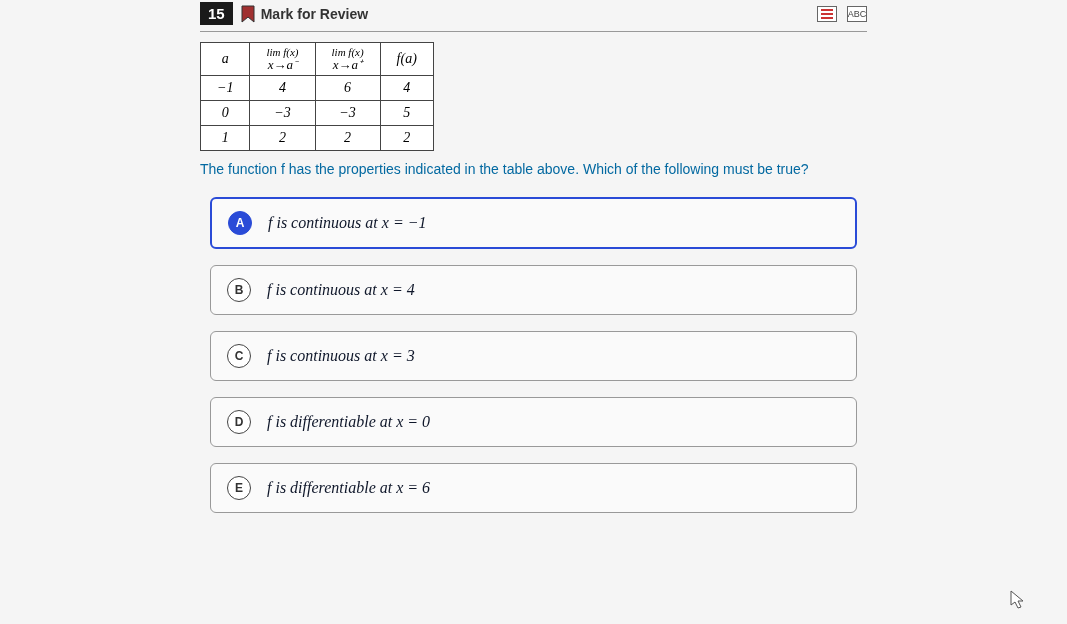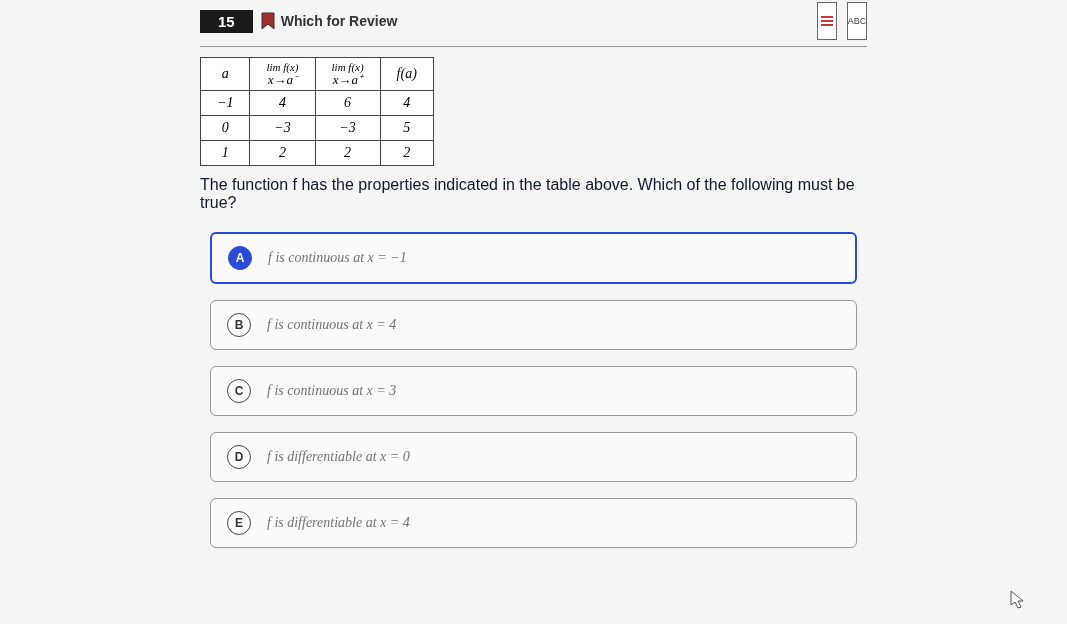--- a/index.html
+++ b/index.html
@@ -23,21 +23,21 @@
   align-items: center;
   padding: 2px 0 6px 0;
   border-bottom: 1px solid #999;
   margin: 0 200px 10px 200px;
 }
 .qnum-box {
   background: #1a1a1a;
   color: #fff;
   font-weight: bold;
   font-size: 15px;
-  padding: 3px 18px;
+  padding: 3px 8px;
 }
 .bookmark-icon {
   width: 14px;
   height: 18px;
   margin-left: 8px;
   position: relative;
 }
 .bookmark-icon svg { display: block; }
 .mark-label {
   margin-left: 6px;
@@ -46,21 +46,21 @@
   font-weight: 600;
 }
 .header-right {
   margin-left: auto;
   display: flex;
   gap: 10px;
   align-items: center;
 }
 .calc-icon, .abc-icon {
   width: 20px;
-  height: 38px;
+  height: 16px;
   border: 1px solid #666;
   display: flex;
   align-items: center;
   justify-content: center;
   font-size: 9px;
   color: #444;
   background: #fff;
 }
 .content {
   padding: 0 200px;
@@ -77,22 +77,22 @@
   font-style: italic;
   font-family: 'Times New Roman', serif;
   background: #fff;
   font-weight: normal;
 }
 .data-table th { font-weight: normal; }
 .lim-cell { line-height: 1; }
 .lim-top { display:block; font-size:11px; }
 .lim-bot { display:block; font-size:13px; }
 .question-text {
-  font-size: 16px;
-  color: #0f172a;
+  font-size: 14px;
+  color: #0369a1;
   margin: 8px 0 20px 0;
 }
 .options { padding: 0 10px; }
 .option {
   display: flex;
   align-items: center;
   border: 1px solid #999;
   border-radius: 6px;
   padding: 12px 16px;
   margin-bottom: 16px;
@@ -116,22 +116,22 @@
   flex-shrink: 0;
   color: #333;
   background: #fff;
 }
 .option.selected .letter {
   background: #2a4bd7;
   border-color: #2a4bd7;
   color: #fff;
 }
 .option .label {
-  font-size: 14px;
-  color: #737373;
+  font-size: 16px;
+  color: #0f172a;
   font-style: italic;
   font-family: 'Times New Roman', serif;
 }
 .cursor {
   position: absolute;
   left: 1010px;
   top: 590px;
   font-size: 18px;
   color: #555;
 }
@@ -140,21 +140,21 @@
 <body>
 
 <div class="page">
   <div class="header-bar">
     <div class="qnum-box">15</div>
     <span class="bookmark-icon">
       <svg width="14" height="18" viewBox="0 0 14 18">
           <path d="M1 1 H13 V17 L7 12 L1 17 Z" fill="#a03030" stroke="#333" stroke-width="1"></path>
         </svg>
     </span>
-    <span class="mark-label">Which for Review</span>
+    <span class="mark-label">Mark for Review</span>
     <div class="header-right">
       <span class="calc-icon">
         <svg width="14" height="14" viewBox="0 0 14 14">
             <rect x="1" y="2" width="12" height="2" fill="#c33"></rect>
             <rect x="1" y="6" width="12" height="2" fill="#c33"></rect>
             <rect x="1" y="10" width="12" height="2" fill="#c33"></rect>
           </svg>
       </span>
       <span class="abc-icon">ABC</span>
     </div>
@@ -210,21 +210,21 @@
       <div class="option">
         <span class="letter">C</span>
         <span class="label">f is continuous at x = 3</span>
       </div>
       <div class="option">
         <span class="letter">D</span>
         <span class="label">f is differentiable at x = 0</span>
       </div>
       <div class="option">
         <span class="letter">E</span>
-        <span class="label">f is differentiable at x = 4</span>
+        <span class="label">f is differentiable at x = 6</span>
       </div>
     </div>
   </div>
 </div>
 
 <span class="cursor">
   <svg width="16" height="20" viewBox="0 0 16 20">
       <path d="M1 1 L1 15 L5 12 L8 18 L11 17 L8 11 L13 11 Z" fill="#fff" stroke="#555" stroke-width="1"></path>
     </svg>
 </span>

